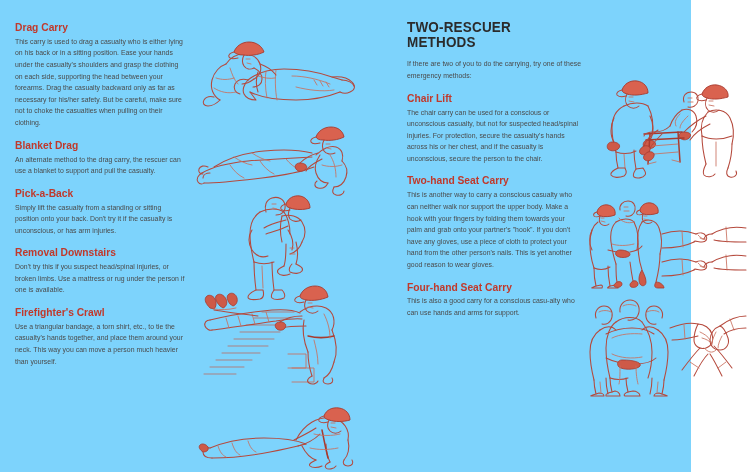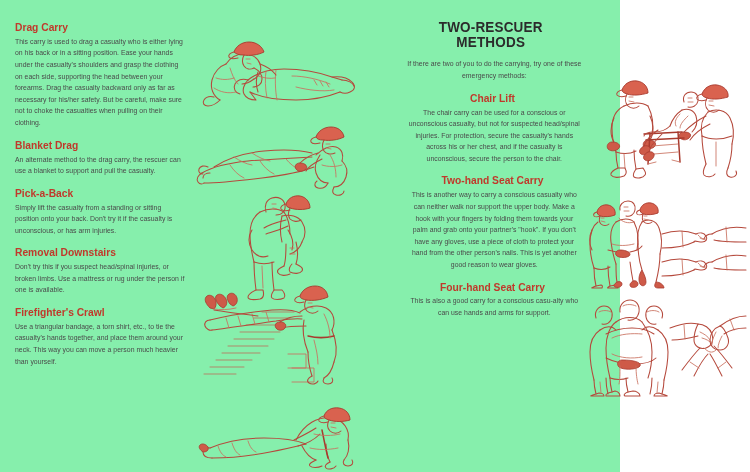--- a/index.html
+++ b/index.html
@@ -9,38 +9,37 @@
   }
   body {
     width: 750px;
     height: 472px;
     overflow: hidden;
     font-family: "Liberation Sans", sans-serif;
     position: relative;
   }
   #page {
     position: relative;
-    width: 620px;
+    width: 691px;
     height: 472px;
-    background: #86efac;
+    background: #7dd3fc;
   }
 
   
   .col-left {
     position: absolute;
     left: 15px;
     top: 22px;
     width: 175px;
   }
   .col-right {
     position: absolute;
     left: 407px;
     top: 20px;
     width: 180px;
-    text-align: center;
   }
 
   
   .page-title {
     font-family: "Liberation Sans Narrow", "Liberation Sans", sans-serif;
     font-size: 14.5px;
     font-weight: bold;
     letter-spacing: 0.2px;
     color: #2b2b2b;
     margin: 0 0 9px 0;

